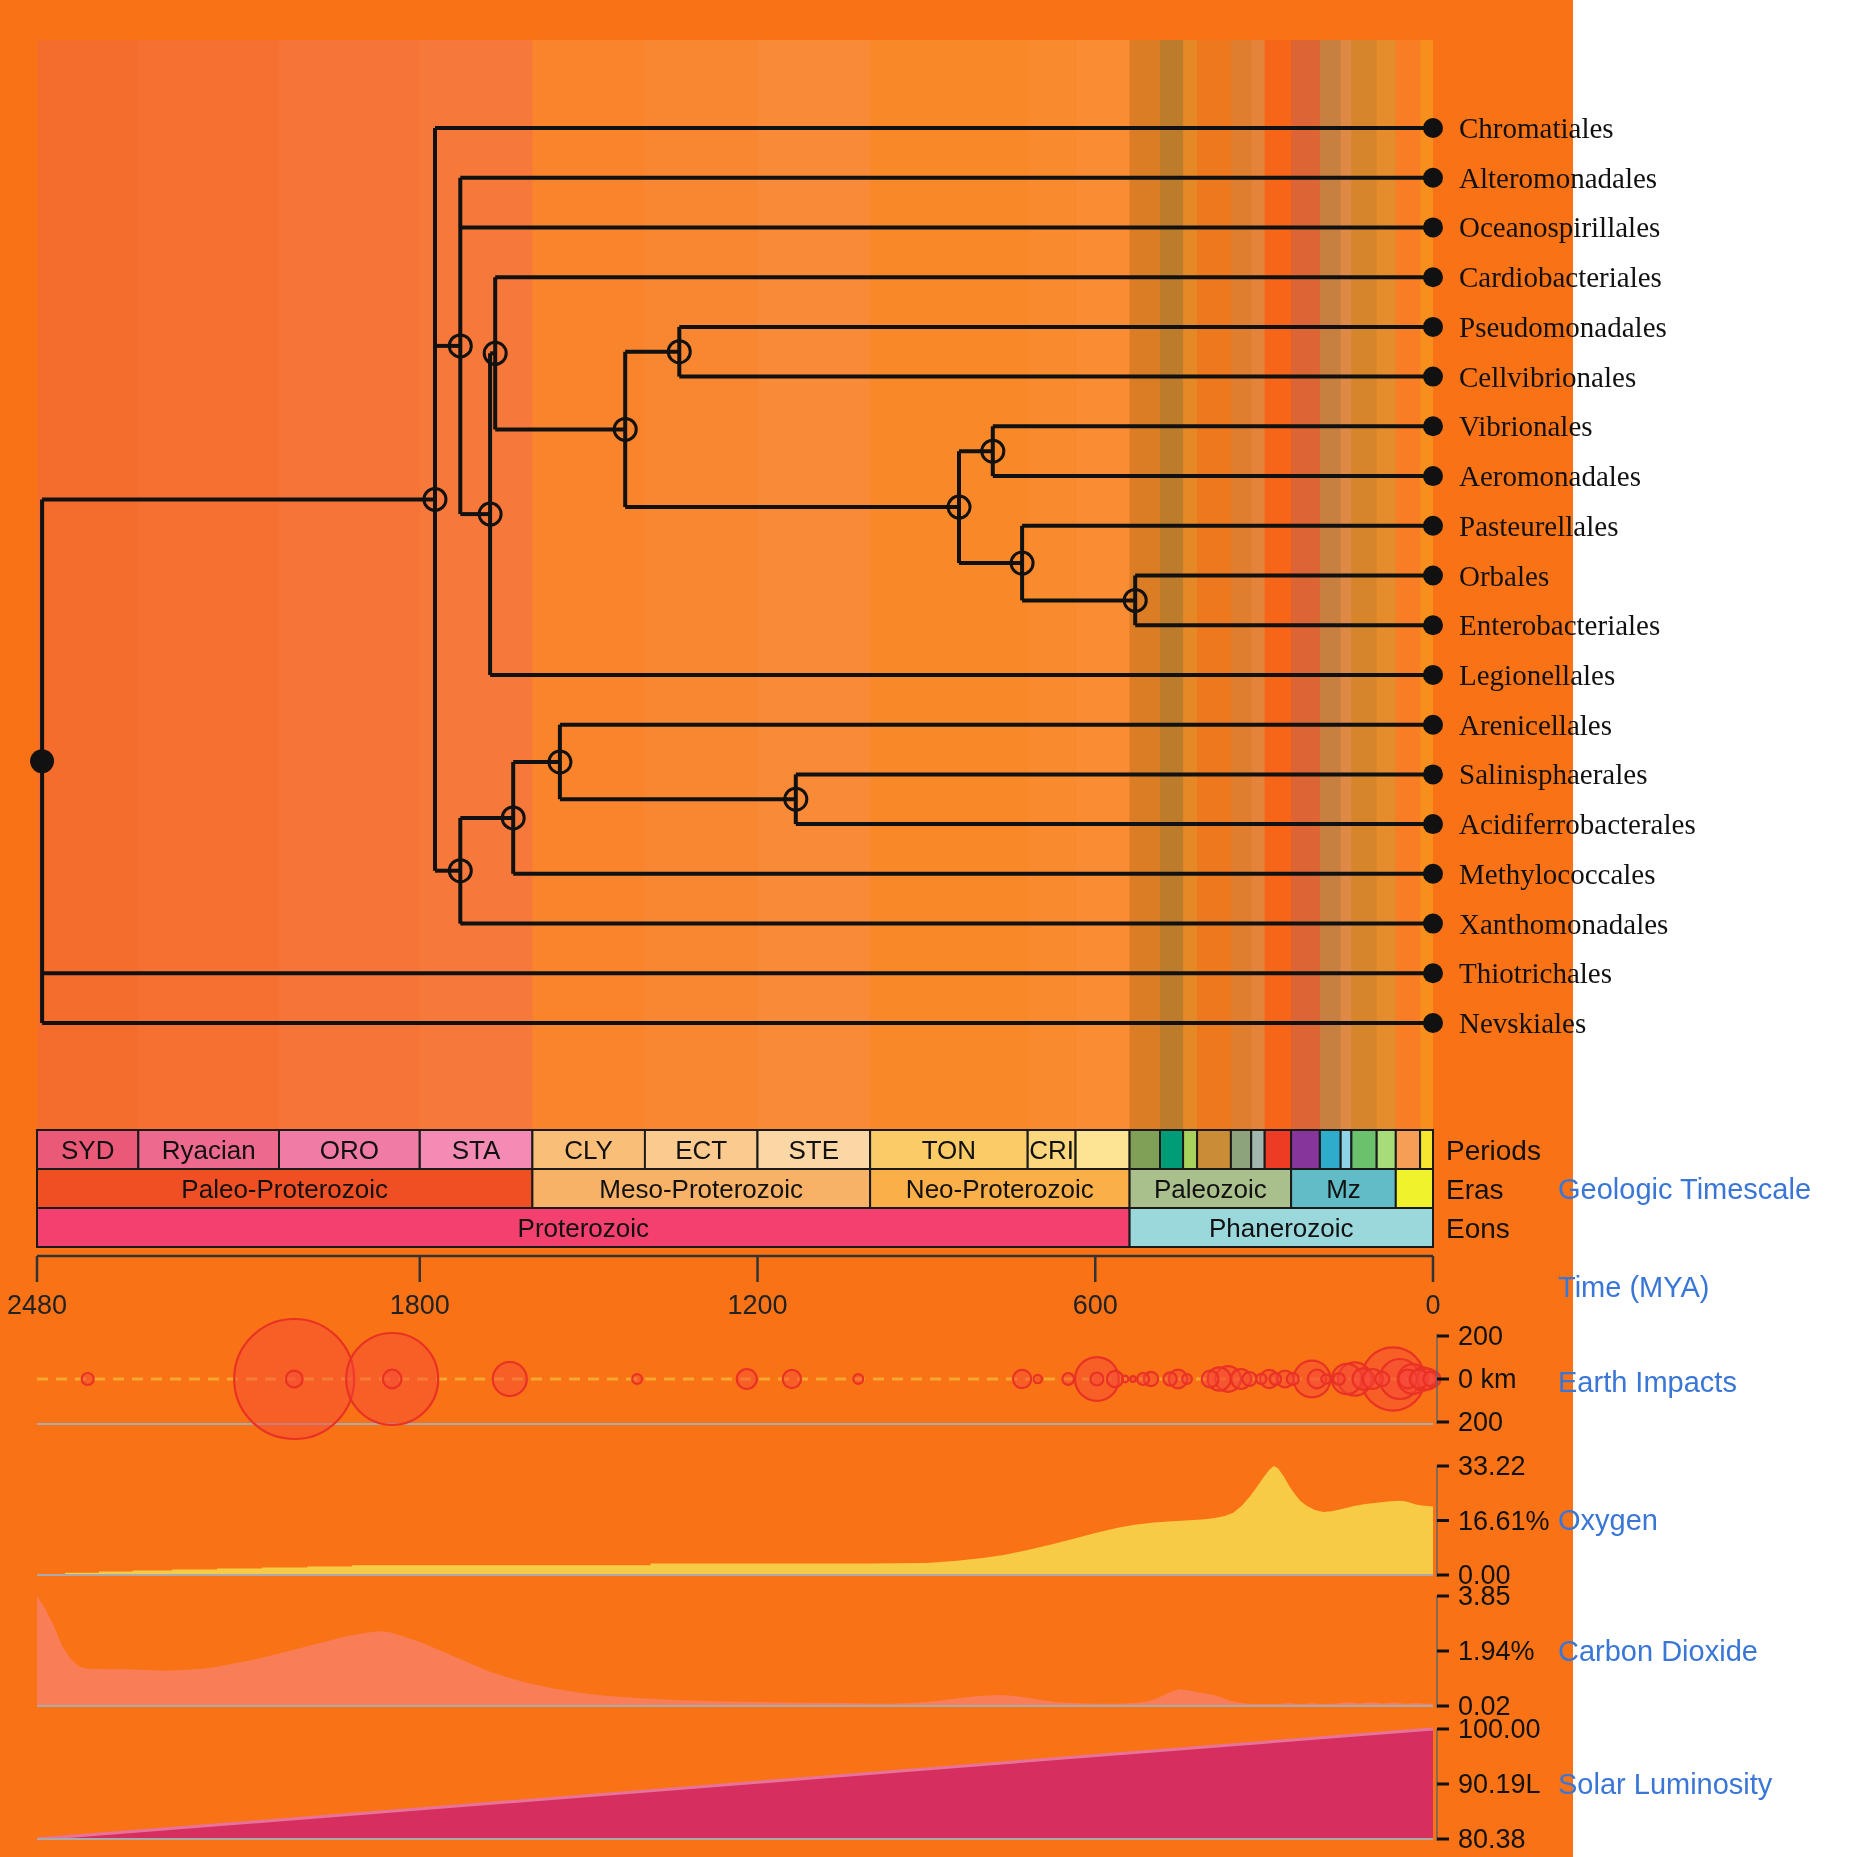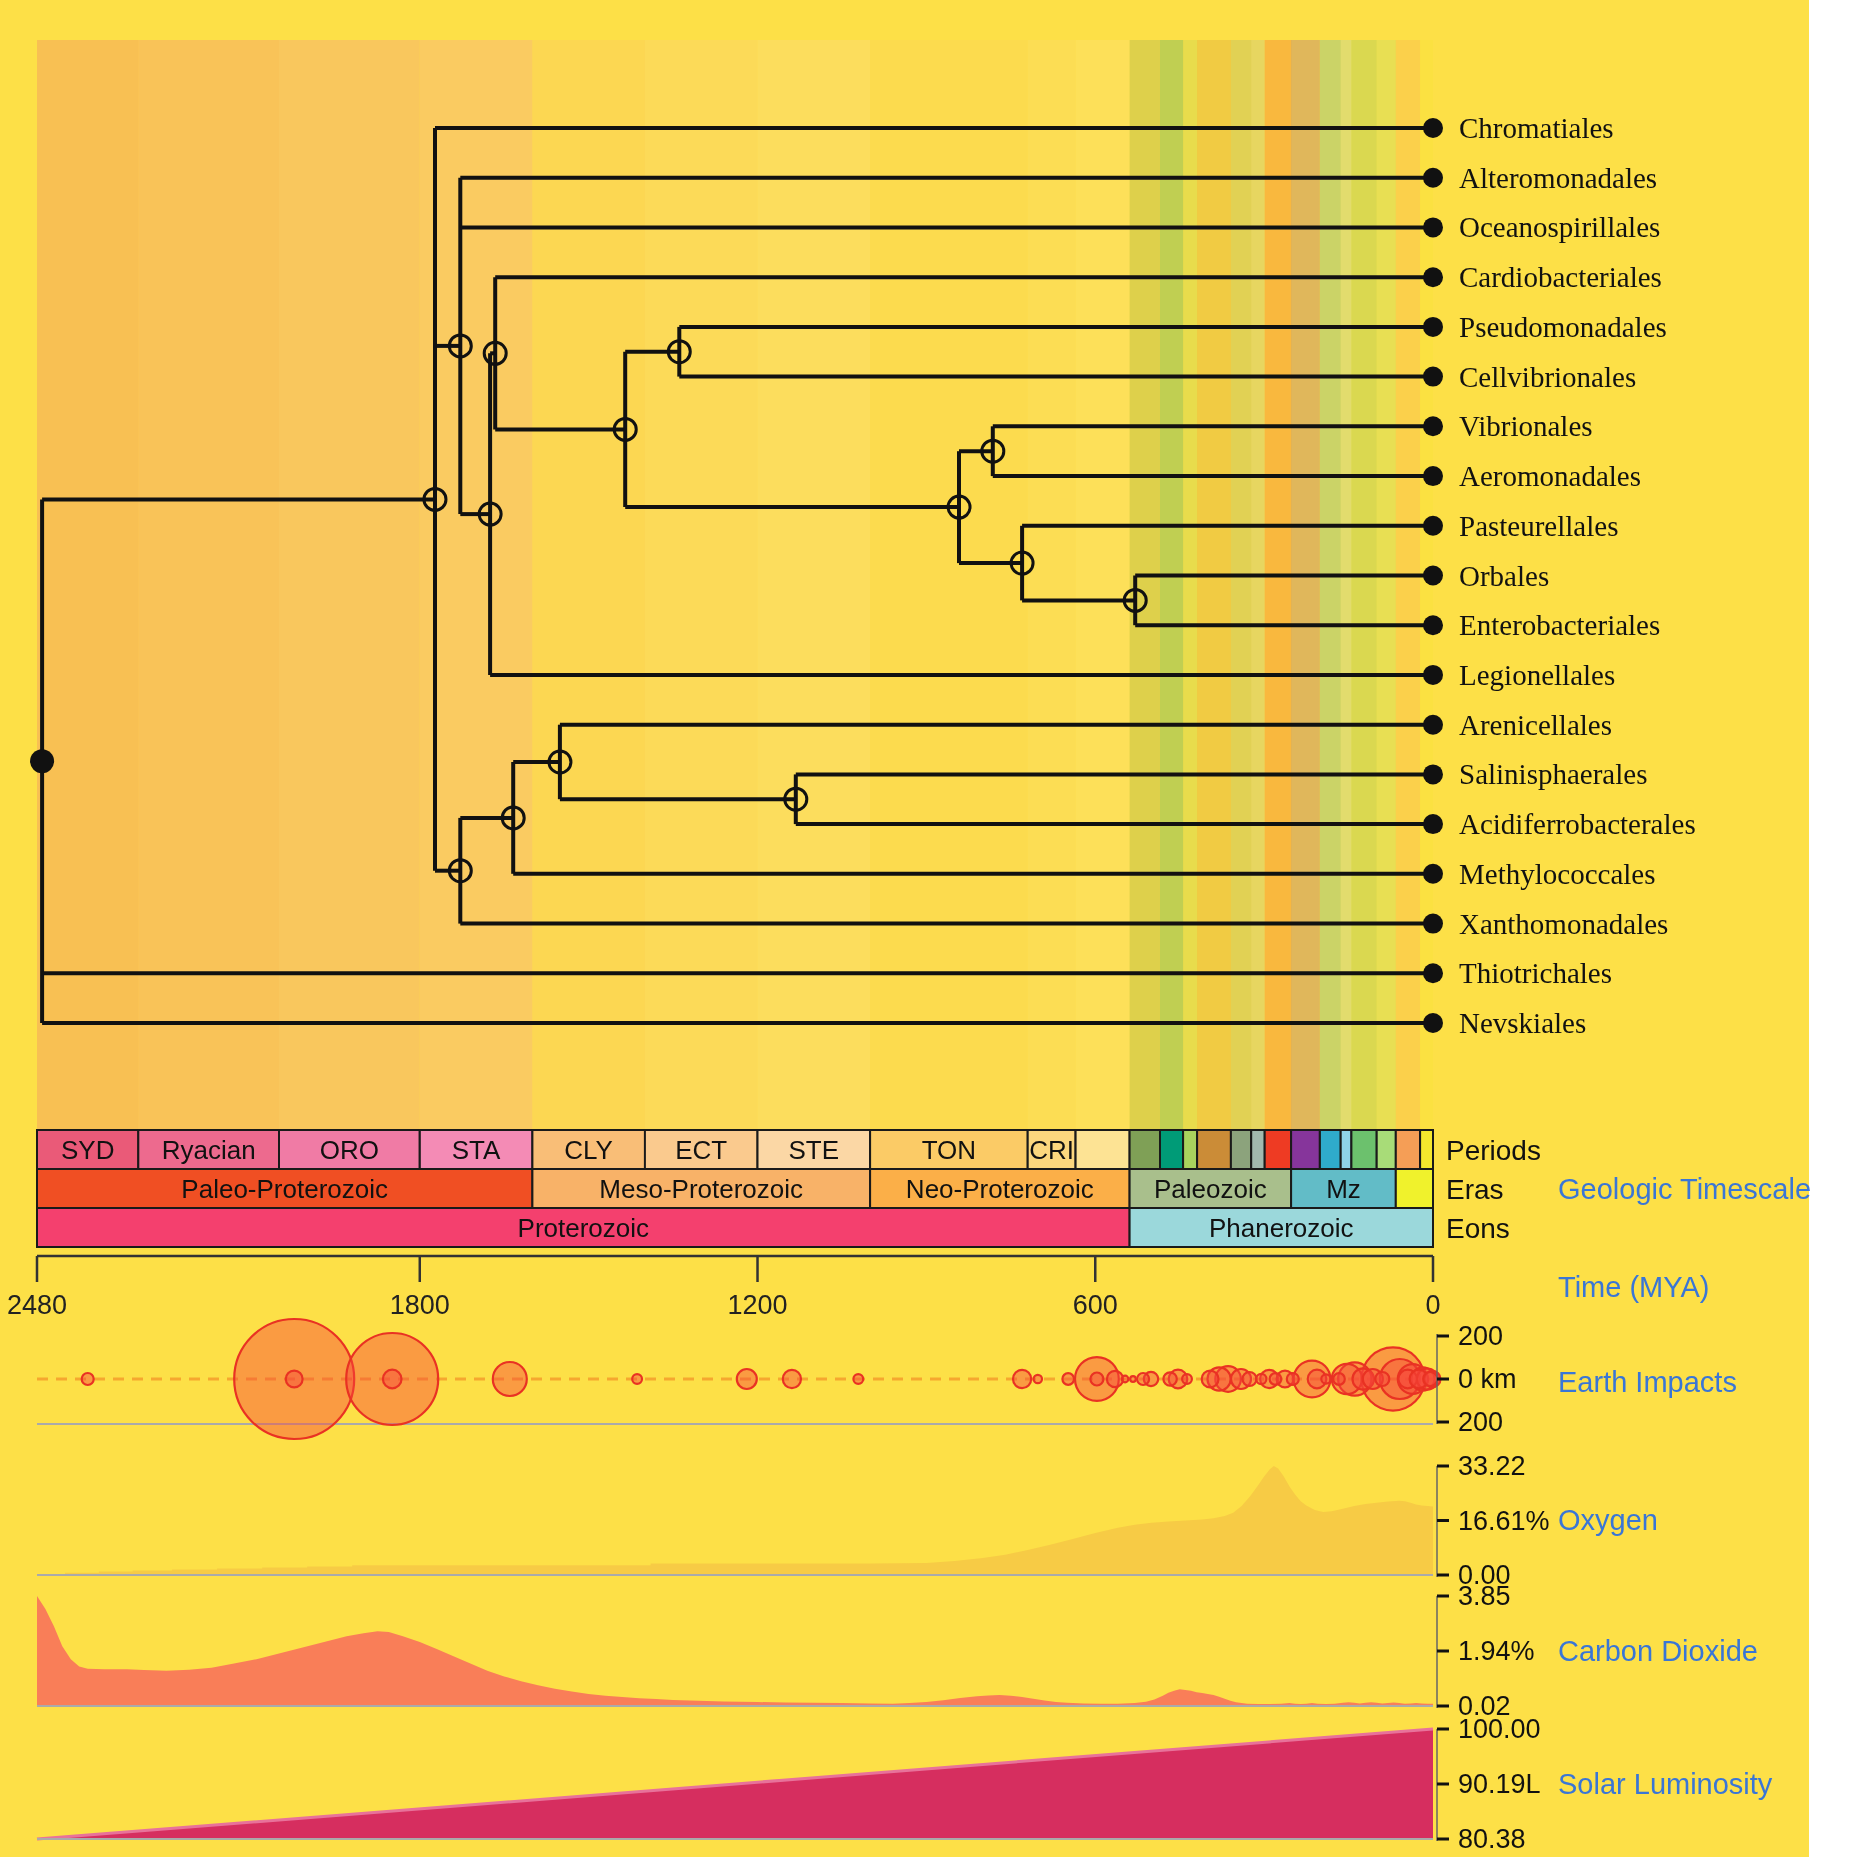--- a/index.html
+++ b/index.html
@@ -1,17 +1,17 @@
 <!DOCTYPE html>
 <html><head>
 <meta charset="utf-8">
 <style>
   html,body{margin:0;padding:0;background:#ffffff;}
   body{width:1875px;height:1857px;overflow:hidden;font-family:"Liberation Sans",sans-serif;}
-  #stage{position:relative;width:1809px;height:1857px;background:#fde047;}
+  #stage{position:relative;width:1573px;height:1857px;background:#f97316;}
   #gfx{position:absolute;left:0;top:0;}
   .leaf-label{font-family:"Liberation Serif","DejaVu Serif",serif;font-size:29px;fill:#111;}
   .bar-label{font-family:"Liberation Sans",sans-serif;font-size:26px;fill:#111;}
   .row-label{font-family:"Liberation Sans",sans-serif;font-size:28px;fill:#111;}
   .blue-label{font-family:"Liberation Sans",sans-serif;font-size:29px;fill:#3a76d6;}
   .tick-label{font-family:"Liberation Sans",sans-serif;font-size:27px;fill:#111;}
   .axis-label{font-family:"Liberation Sans",sans-serif;font-size:27px;fill:#222;}
 </style>
 </head>
 <body>

